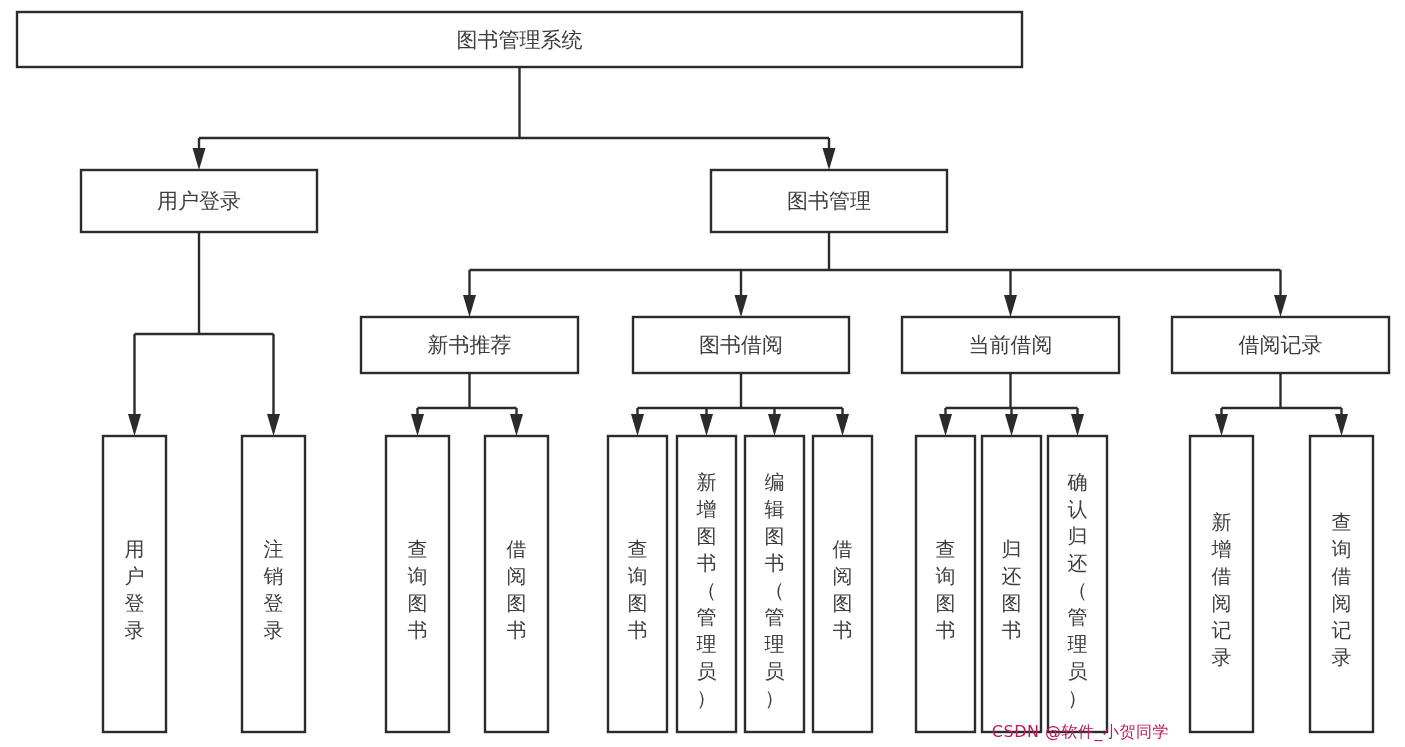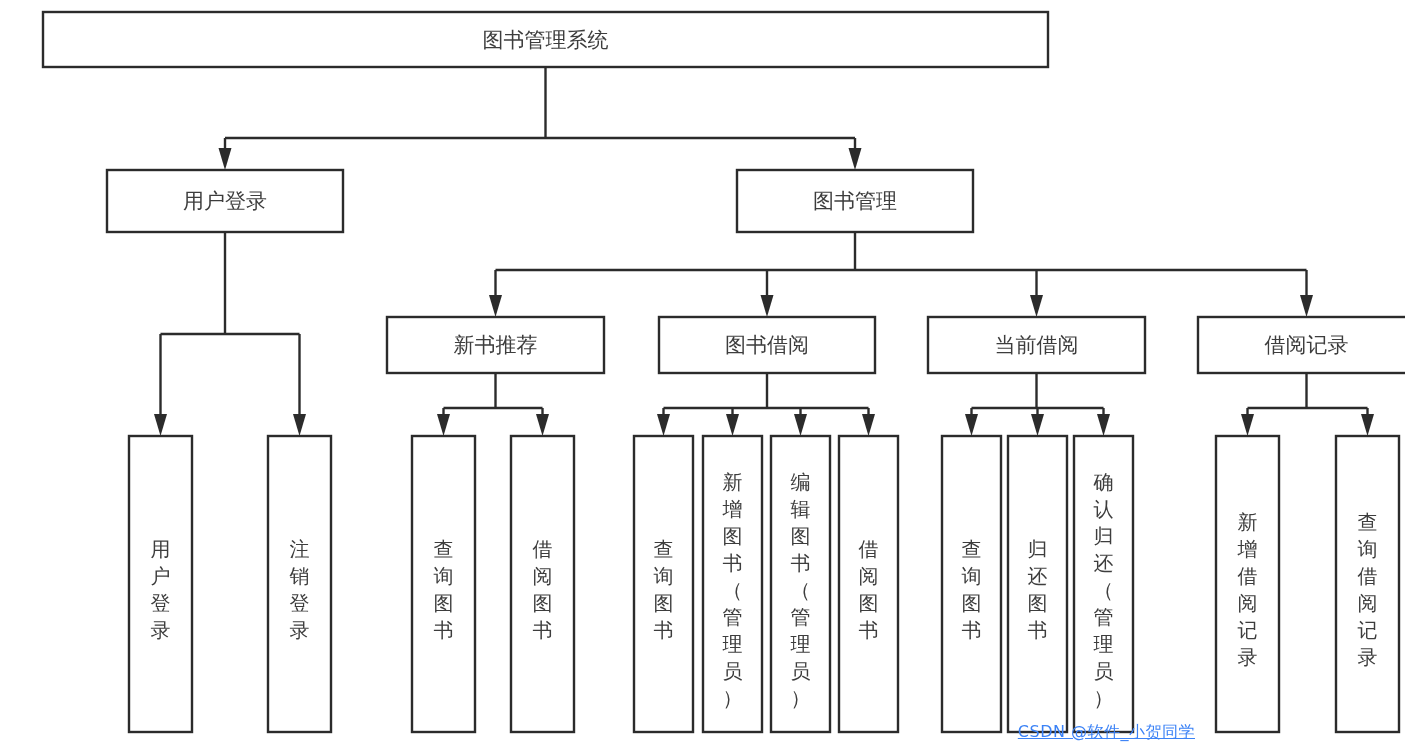--- a/index.html
+++ b/index.html
@@ -1,21 +1,21 @@
 <!DOCTYPE html>
 <html><head>
 <meta charset="utf-8">
 <style>
   html,body{margin:0;padding:0;background:#ffffff;}
   body{
     width:1405px;height:747px;
     font-family:"DejaVu Sans","Liberation Sans",sans-serif;
     position:relative;overflow:hidden;
   }
-  #diagram-root{position:absolute;left:0;top:0;width:1177px;height:747px;margin-left:26px;}
+  #diagram-root{position:absolute;left:0;top:0;width:1177px;height:747px;}
   svg#tree{position:absolute;left:0;top:0;width:1405px;height:747px;display:block;}
   .node-box{
     fill:#ffffff;stroke:#2b2b2b;stroke-width:2.4;
   }
   .connector{
     stroke:#2b2b2b;stroke-width:2.4;fill:none;stroke-linecap:butt;
   }
   .arrow-head{fill:#2b2b2b;stroke:none;}
   .node-label{
     fill:#3d3d3d;
@@ -24,27 +24,26 @@
     text-anchor:middle;
     dominant-baseline:middle;
   }
   .node-label.vertical{
     font-size:20px;
     text-anchor:middle;
   }
   .watermark{
     position:absolute;
     right:8px;bottom:4px;
-    color:#3b82f6;
+    color:#be185d;
     font-size:16px;
     font-family:"DejaVu Sans","Liberation Sans",sans-serif;
     white-space:nowrap;
     letter-spacing:0.5px;
     pointer-events:none;
-    text-decoration:underline;
   }
 </style>
 </head>
 <body>
 
 <div id="diagram-root">
 
   <svg id="tree" viewBox="0 0 1405 747">
     <defs></defs>
     <g id="connector-layer">

